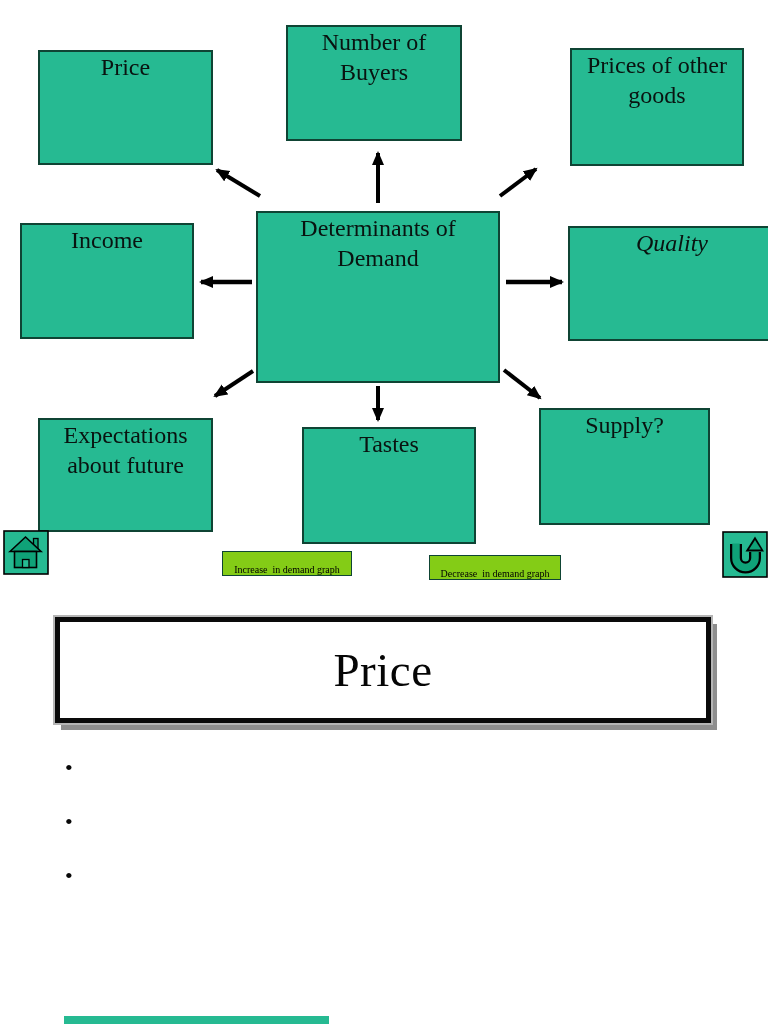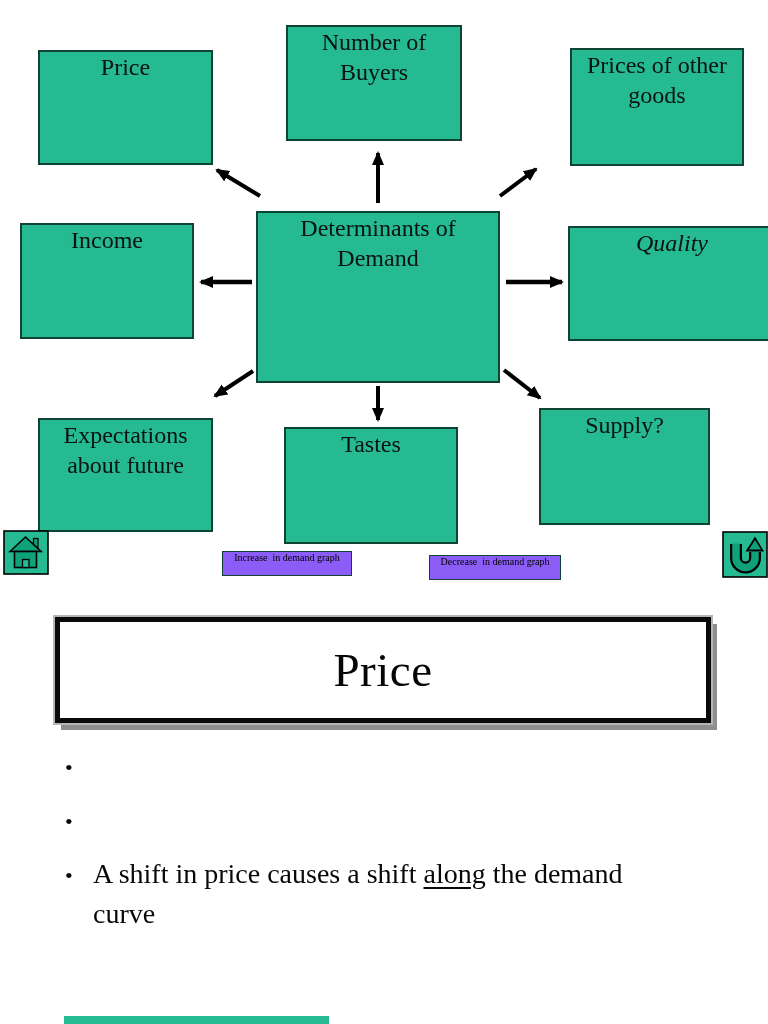--- a/index.html
+++ b/index.html
@@ -11,27 +11,27 @@
         display:flex;align-items:flex-start;justify-content:center;text-align:center;
         font-size:24px;line-height:1.25;color:#091310;}
   .gbox .lbl{white-space:pre-line;}
   #box-price{left:38px;top:50px;width:175px;height:115px;}
   #box-buyers{left:286px;top:25px;width:176px;height:116px;}
   #box-other-goods{left:537px;top:48px;width:174px;height:118px;margin-left:33px;}
   #box-income{left:20px;top:223px;width:174px;height:116px;}
   #box-center{left:256px;top:211px;width:244px;height:172px;font-size:24px;}
   #box-quality{left:568px;top:226px;width:208px;height:115px;font-style:italic;}
   #box-expectations{left:38px;top:418px;width:175px;height:114px;}
-  #box-tastes{left:284px;top:427px;width:174px;height:117px;}
+  #box-tastes{left:302px;top:427px;width:174px;height:117px;}
   #box-supply{left:539px;top:408px;width:171px;height:117px;}
 
   #arrows{position:absolute;left:0;top:0;pointer-events:none;}
 
-  .navbtn{position:absolute;background:#8b5cf6;border:1.5px solid #0f4434;box-sizing:border-box;
-          display:flex;align-items:flex-start;justify-content:center;
+  .navbtn{position:absolute;background:#84cc16;border:1.5px solid #0f4434;box-sizing:border-box;
+          display:flex;align-items:flex-end;justify-content:center;
           font-family:"Liberation Serif",serif;font-size:10px;color:#000;white-space:pre;cursor:pointer;}
   #btn-increase{left:222px;top:551px;width:130px;height:25px;}
   #btn-decrease{left:429px;top:555px;width:132px;height:25px;}
 
   .cornerbtn{position:absolute;cursor:pointer;line-height:0;}
   #btn-home{left:3px;top:530px;}
   #btn-return{left:722px;top:531px;}
 
   
   #title-box{position:absolute;left:55px;top:617px;width:656px;height:106px;box-sizing:border-box;
@@ -142,21 +142,20 @@
       <div class="bullet-item">
         <span class="dot">•</span>
       </div>
 
       <div class="bullet-item">
         <span class="dot">•</span>
       </div>
 
       <div class="bullet-item">
         <span class="dot">•</span>
-        <span class="btext"><span>A shift in price causes a shift </span><span class="u-word">along</span><span> the demand curve</span></span>
       </div>
 
     </div>
   </div>
 
   <div id="next-slide-peek"></div>
 
 </div>
 
 </body></html>

